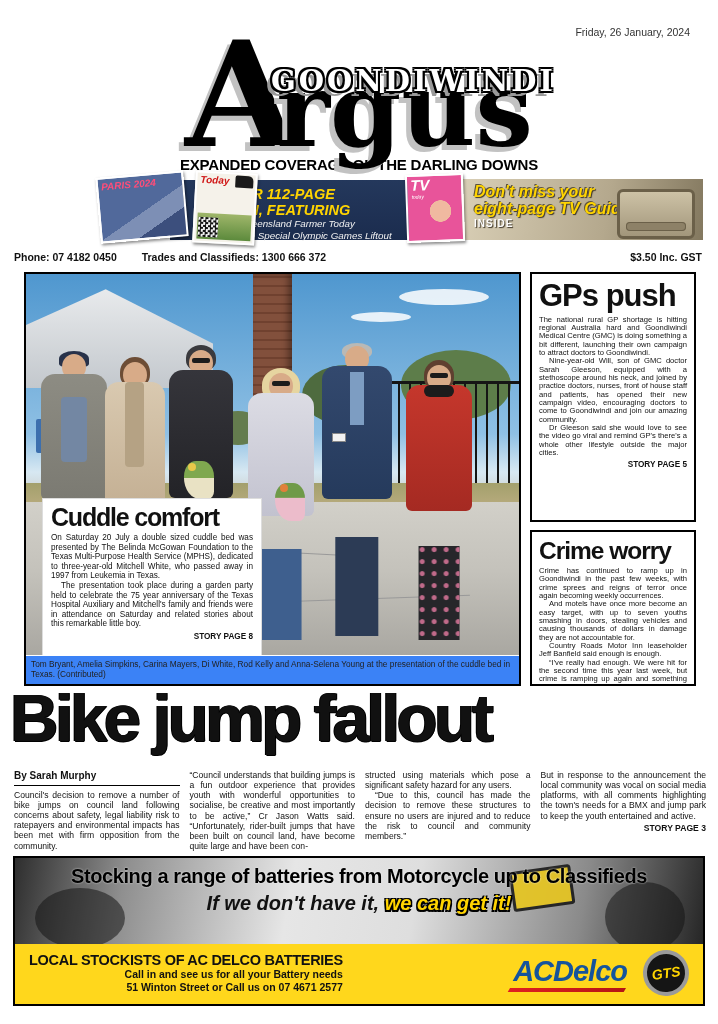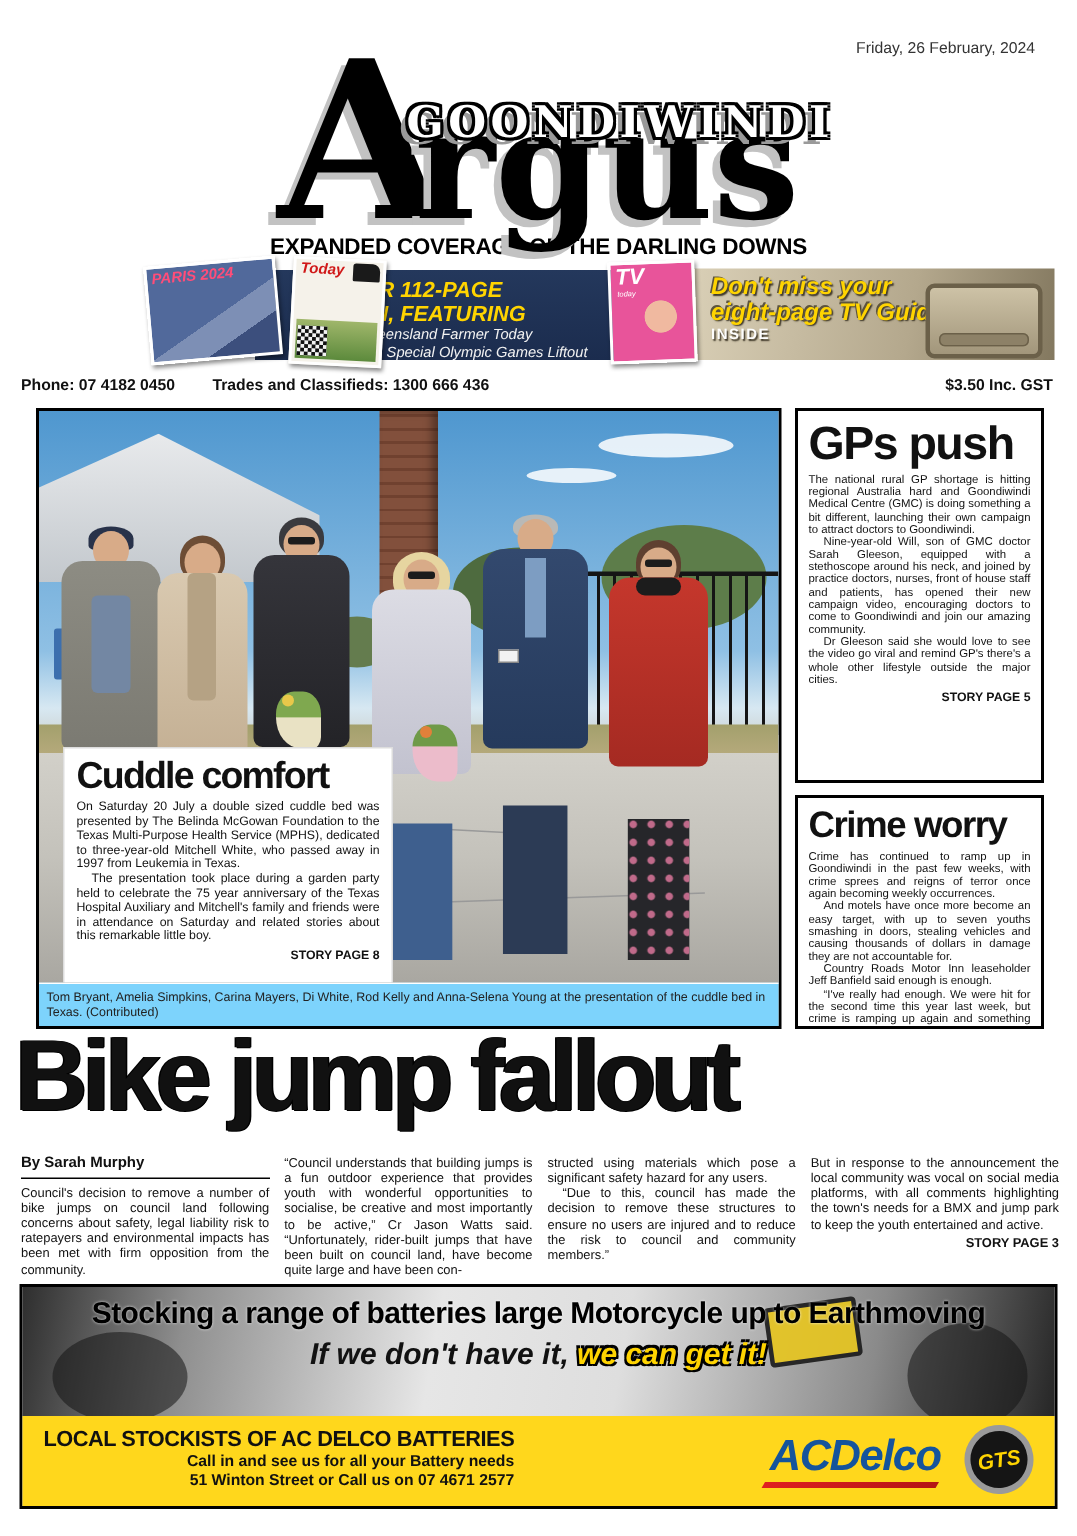--- a/index.html
+++ b/index.html
@@ -119,21 +119,21 @@
        background:linear-gradient(#7fa84f 0 45%,#e9e2c4 46%);}
   .bq3{left:32%;top:49%;}
   .bq3:after{content:"";position:absolute;left:4px;top:2px;width:8px;height:8px;border-radius:50%;background:#e8c84a;}
   .bq4{left:50.5%;top:55%;background:linear-gradient(#6f9a48 0 38%,#ecbccb 39%);}
   .bq4:after{content:"";position:absolute;left:5px;top:1px;width:8px;height:8px;border-radius:50%;background:#e0803a;}
 
   .cuddle-box{position:absolute;left:17px;bottom:0;width:218px;height:156px;background:#fff;
        padding:5px 8px;box-sizing:border-box;z-index:6;box-shadow:0 0 0 1px #ddd;}
   .cuddle-head{font-weight:bold;font-size:25px;letter-spacing:-1.2px;line-height:1.05;margin-bottom:3px;}
   .cuddle-body{font-size:8.2px;line-height:1.17;text-align:justify;}
-  .caption{padding:3px 5px 4px;font-size:8.3px;line-height:1.28;color:#222;background:#7dd3fc;border-top:1px solid #fff;}
+  .caption{padding:3px 5px 4px;font-size:8.3px;line-height:1.28;color:#222;background:#3b82f6;border-top:1px solid #fff;}
 
   .right-col{flex:1;display:flex;flex-direction:column;gap:8px;}
   .story-box{border:2px solid #000;box-sizing:border-box;padding:5px 7px;background:#fff;overflow:hidden;}
   .box-gps{height:250px;}
   .box-crime{flex:1;}
   .story-head{font-weight:bold;letter-spacing:-1px;line-height:1.02;margin:1px 0 4px;}
   .head-gps{font-size:31px;}
   .head-crime{font-size:24.5px;}
   .small-body{font-size:7.6px;line-height:1.1;text-align:justify;}
   .story-ref{font-weight:bold;font-size:8.2px;text-align:right;margin-top:3px;}
@@ -171,21 +171,21 @@
        background:linear-gradient(90deg,#e02020,#b41414);transform:skewX(-30deg);}
   .gts-logo{width:46px;height:46px;border-radius:50%;background:#151515;border:4px solid #9a9a9a;
        box-sizing:border-box;display:flex;align-items:center;justify-content:center;
        font-weight:bold;font-style:italic;font-size:14px;color:var(--gold);transform:rotate(-8deg);}
 </style>
 </head>
 <body>
 
 <div id="page">
 
-  <div class="issue-date" data-bind="masthead.date">Friday, 26 February, 2024</div>
+  <div class="issue-date" data-bind="masthead.date">Friday, 26 January, 2024</div>
   <div class="masthead">
     <div class="logo">
       <span class="big-a" data-bind="masthead.title_initial">A</span><span class="rgus" data-bind="masthead.title_rest">rgus</span>
       <div class="goondiwindi" data-bind="masthead.region">GOONDIWINDI</div>
     </div>
     <div class="tagline" data-bind="masthead.tagline">EXPANDED COVERAGE OF THE DARLING DOWNS</div>
   </div>
 
   <div class="banner">
     <div class="navy-panel">
@@ -211,21 +211,21 @@
       <div class="retro-tv"></div>
       <div class="tvguide-line" data-bind="promo_banner.tv_guide_line1">Don't miss your</div>
       <div class="tvguide-line" data-bind="promo_banner.tv_guide_line2">eight-page TV Guide</div>
       <div class="tvguide-inside" data-bind="promo_banner.tv_guide_inside">INSIDE</div>
     </div>
   </div>
 
   <div class="info-bar">
     <div class="info-left">
       <span data-bind="info_bar.phone">Phone: 07 4182 0450</span>
-      <span data-bind="info_bar.classifieds">Trades and Classifieds: 1300 666 436</span>
+      <span data-bind="info_bar.classifieds">Trades and Classifieds: 1300 666 372</span>
     </div>
     <div data-bind="info_bar.price">$3.50 Inc. GST</div>
   </div>
 
   <div class="main-row">
 
     <div class="photo-box">
       <div class="photo">
         <div class="cloud" style="right:6%;top:4%;width:90px;height:16px;"></div>
         <div class="cloud" style="right:22%;top:10%;width:60px;height:10px;"></div>
@@ -344,21 +344,21 @@
         </div>
       <div class="bike-ref" data-bind="bike_jump.story_ref">STORY PAGE 3</div>
     </div>
   </div>
 
   <div class="ad">
     <div class="ad-top">
       <div class="ad-blob" style="left:20px;top:30px;width:90px;height:60px;"></div>
       <div class="ad-blob" style="right:18px;top:24px;width:80px;height:70px;"></div>
       <div class="ad-batt"></div>
-      <div class="ad-headline" data-bind="ad.headline">Stocking a range of batteries large Motorcycle up to Earthmoving</div>
+      <div class="ad-headline" data-bind="ad.headline">Stocking a range of batteries from Motorcycle up to Classifieds</div>
       <div class="ad-line2">
         <span data-bind="ad.line2_black">If we don't have it, </span><span class="ad-highlight" data-bind="ad.line2_highlight">we can get it!</span>
       </div>
     </div>
     <div class="ad-strip">
       <div>
         <div class="strip-title" data-bind="ad.strip_title">LOCAL STOCKISTS OF AC DELCO BATTERIES</div>
         <div class="strip-line" data-bind="ad.strip_line1">Call in and see us for all your Battery needs</div>
         <div class="strip-line" data-bind="ad.strip_line2">51 Winton Street or Call us on 07 4671 2577</div>
       </div>

